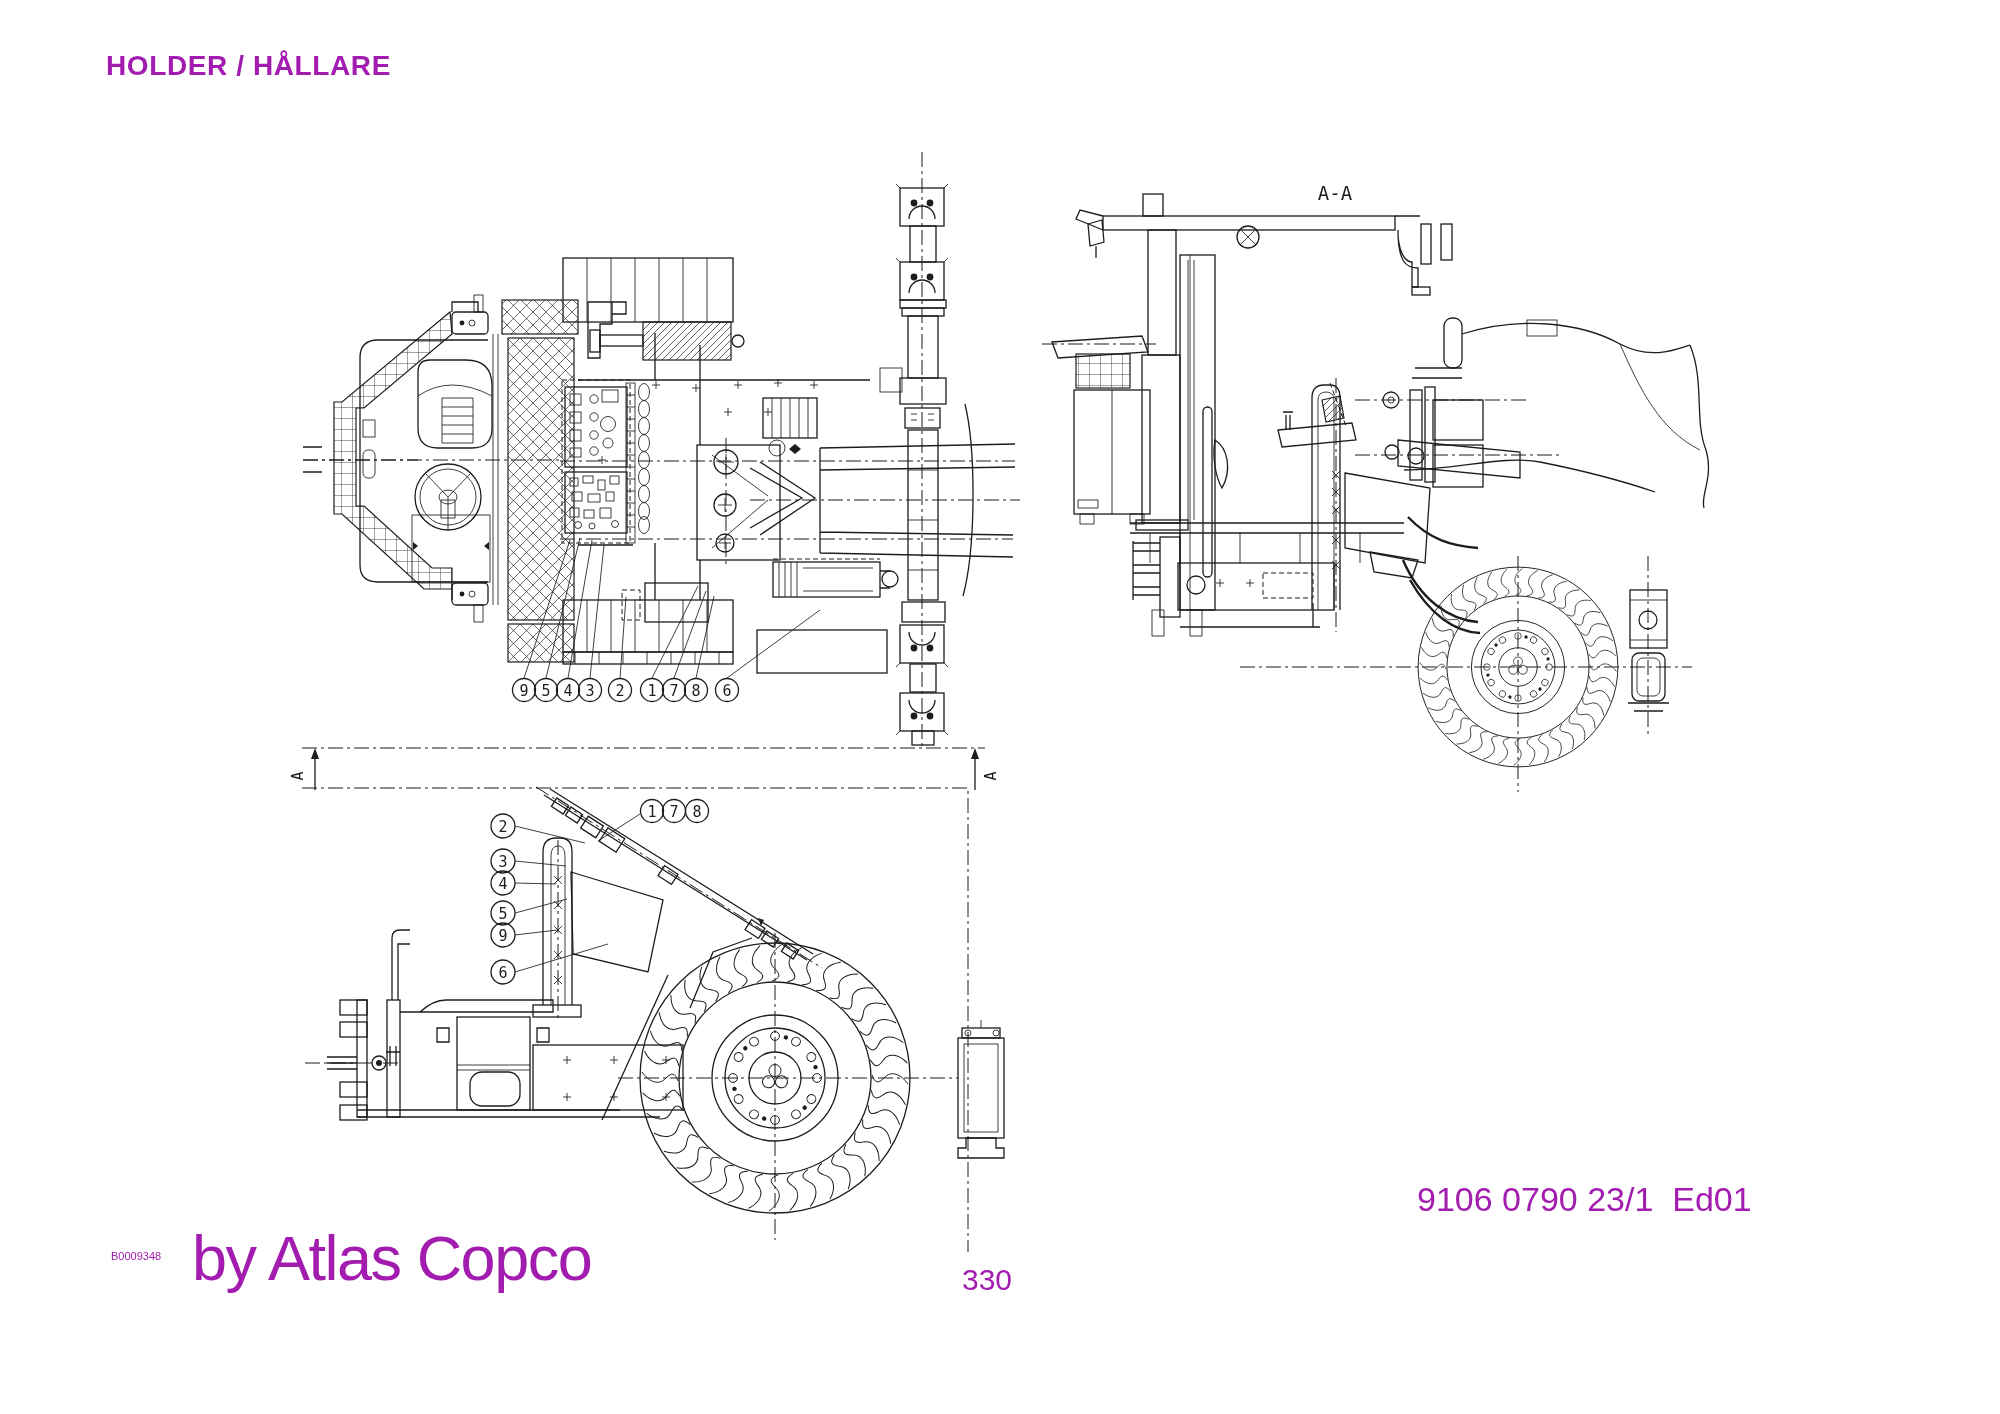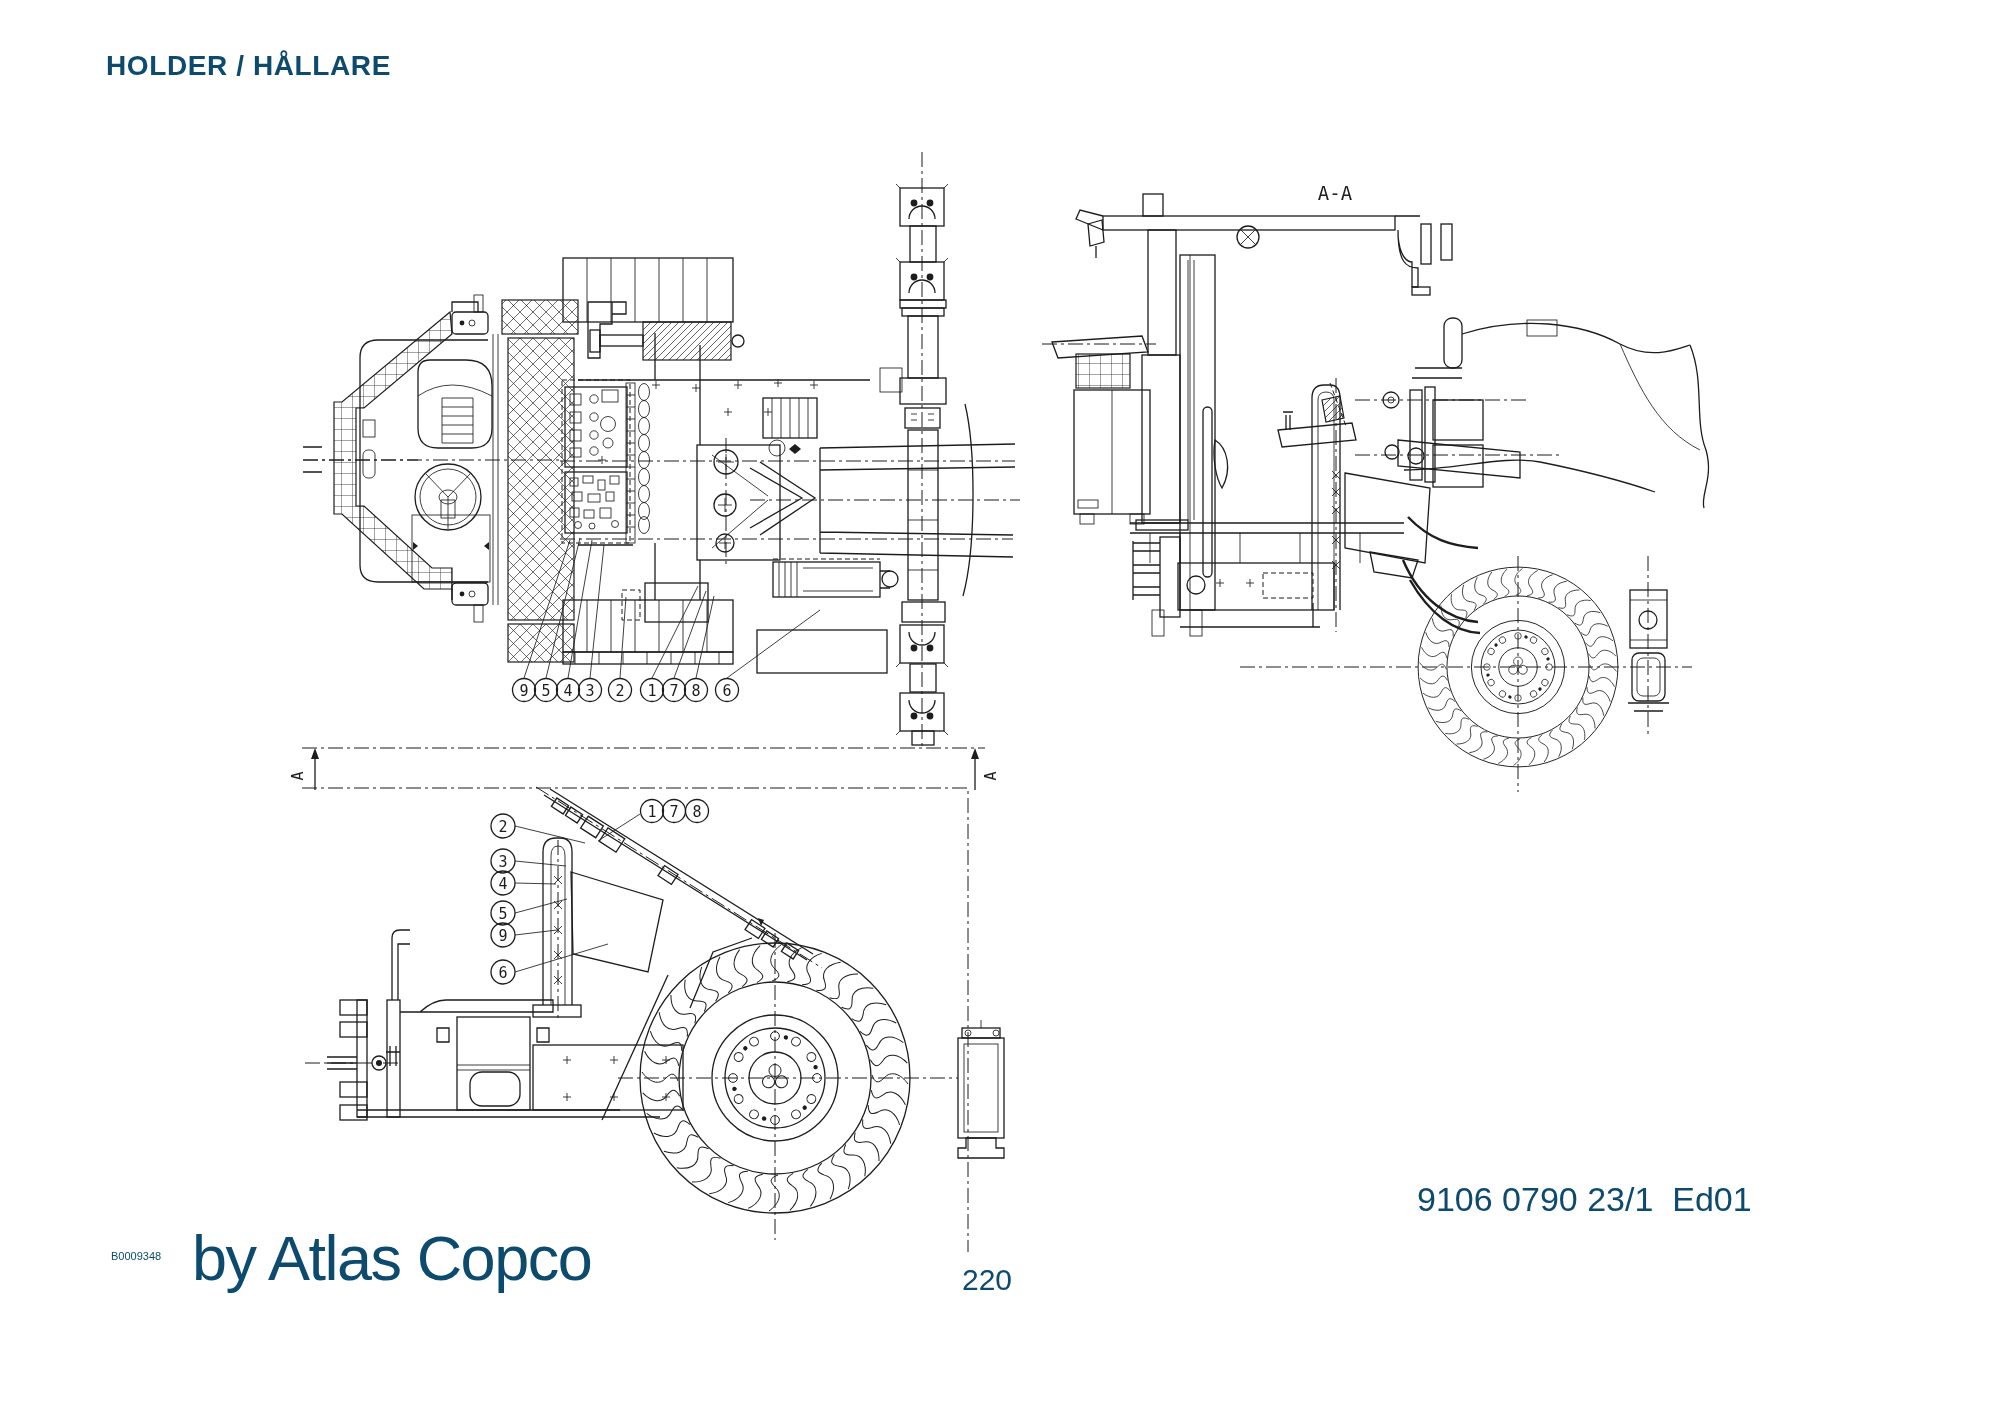--- a/index.html
+++ b/index.html
@@ -1,17 +1,17 @@
 <!DOCTYPE html>
 <html><head>
 <meta charset="utf-8">
 <style>
   html,body{margin:0;padding:0;background:#e8e8e8;}
   #sheet{position:relative;width:2000px;height:1414px;background:#ffffff;
-         font-family:"Liberation Sans",sans-serif;color:#0c4a6e;overflow:hidden;}
+         font-family:"Liberation Sans",sans-serif;color:#a21caf;overflow:hidden;}
   .abs{position:absolute;}
   .title{left:106px;top:50px;font-size:28px;font-weight:bold;letter-spacing:.6px;}
   .figno{left:111px;top:1250px;font-size:11px;}
   .brand{left:186px;top:1222px;font-size:63px;letter-spacing:-1.5px;margin-left:6px;}
   .docno{left:1390px;top:1180px;font-size:34px;white-space:pre;margin-left:27px;}
   .pageno{left:962px;top:1263px;font-size:30px;}
   svg{position:absolute;left:0;top:0;}
   .ln{fill:none;stroke:#1d1d1d;stroke-width:1.3;}
   .tn{fill:none;stroke:#1d1d1d;stroke-width:.85;}
   .th{fill:none;stroke:#1d1d1d;stroke-width:2.4;}
@@ -582,15 +582,15 @@
       <g transform="translate(503,972)">
           <circle r="12" class="ln"></circle>
           <text class="dwg" y="5.5">6</text>
         </g>
     </g>
   </svg>
 
   <div class="abs figno">B0009348</div>
   <div class="abs brand">by Atlas Copco</div>
   <div class="abs docno">9106 0790 23/1  Ed01</div>
-  <div class="abs pageno">220</div>
+  <div class="abs pageno">330</div>
 
 </div>
 
 </body></html>

